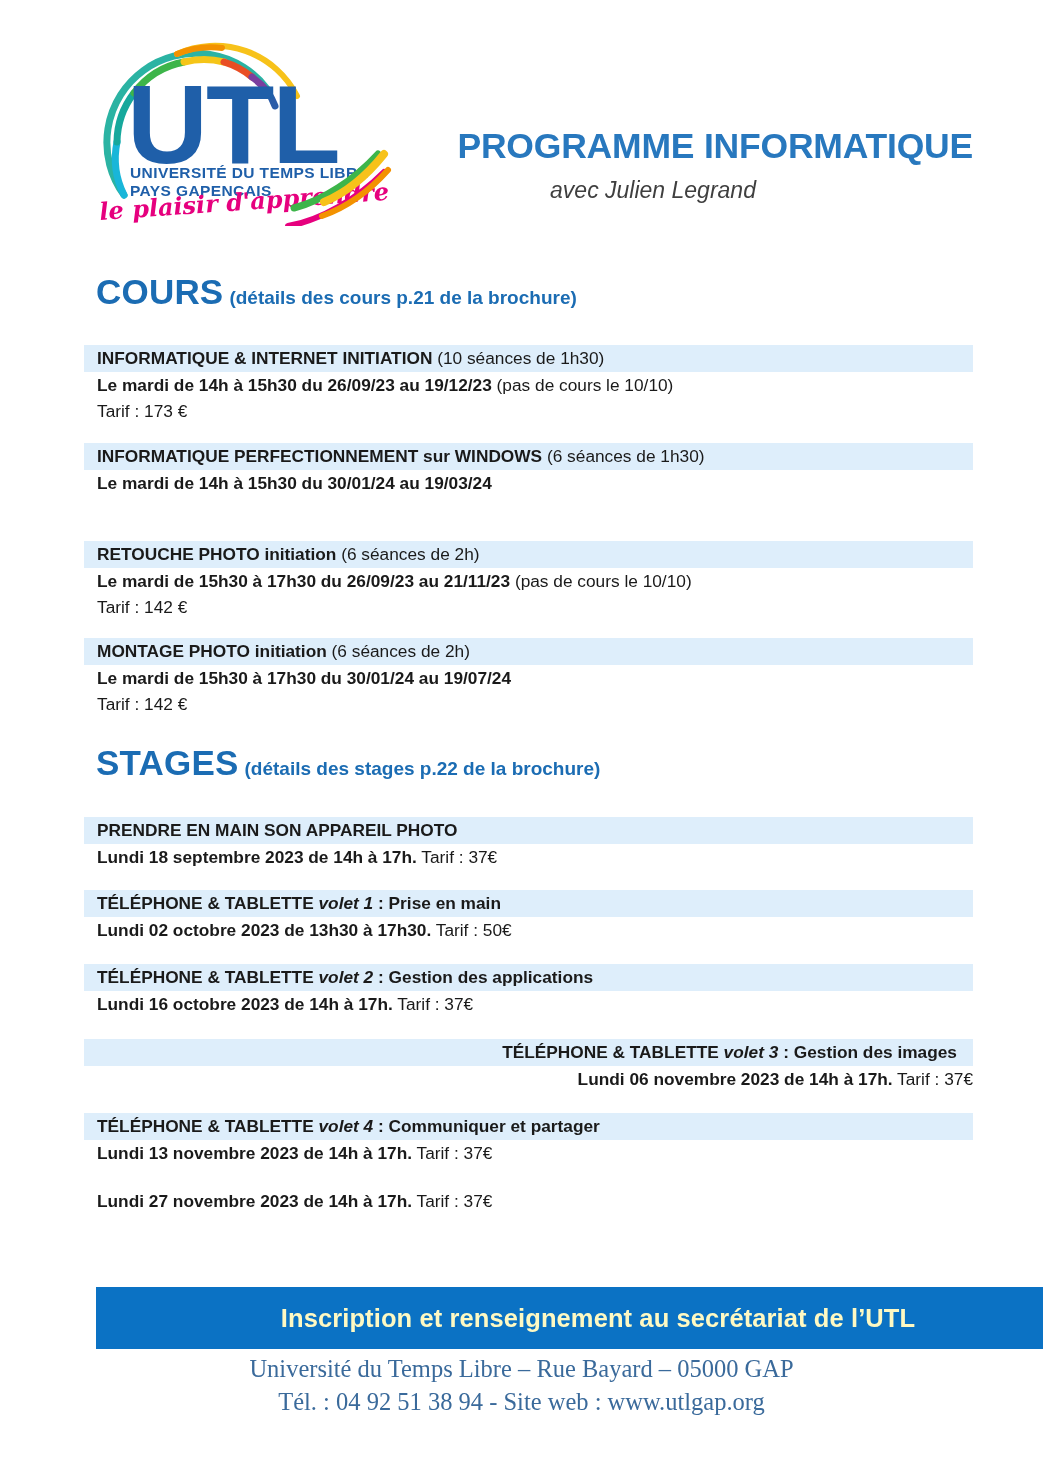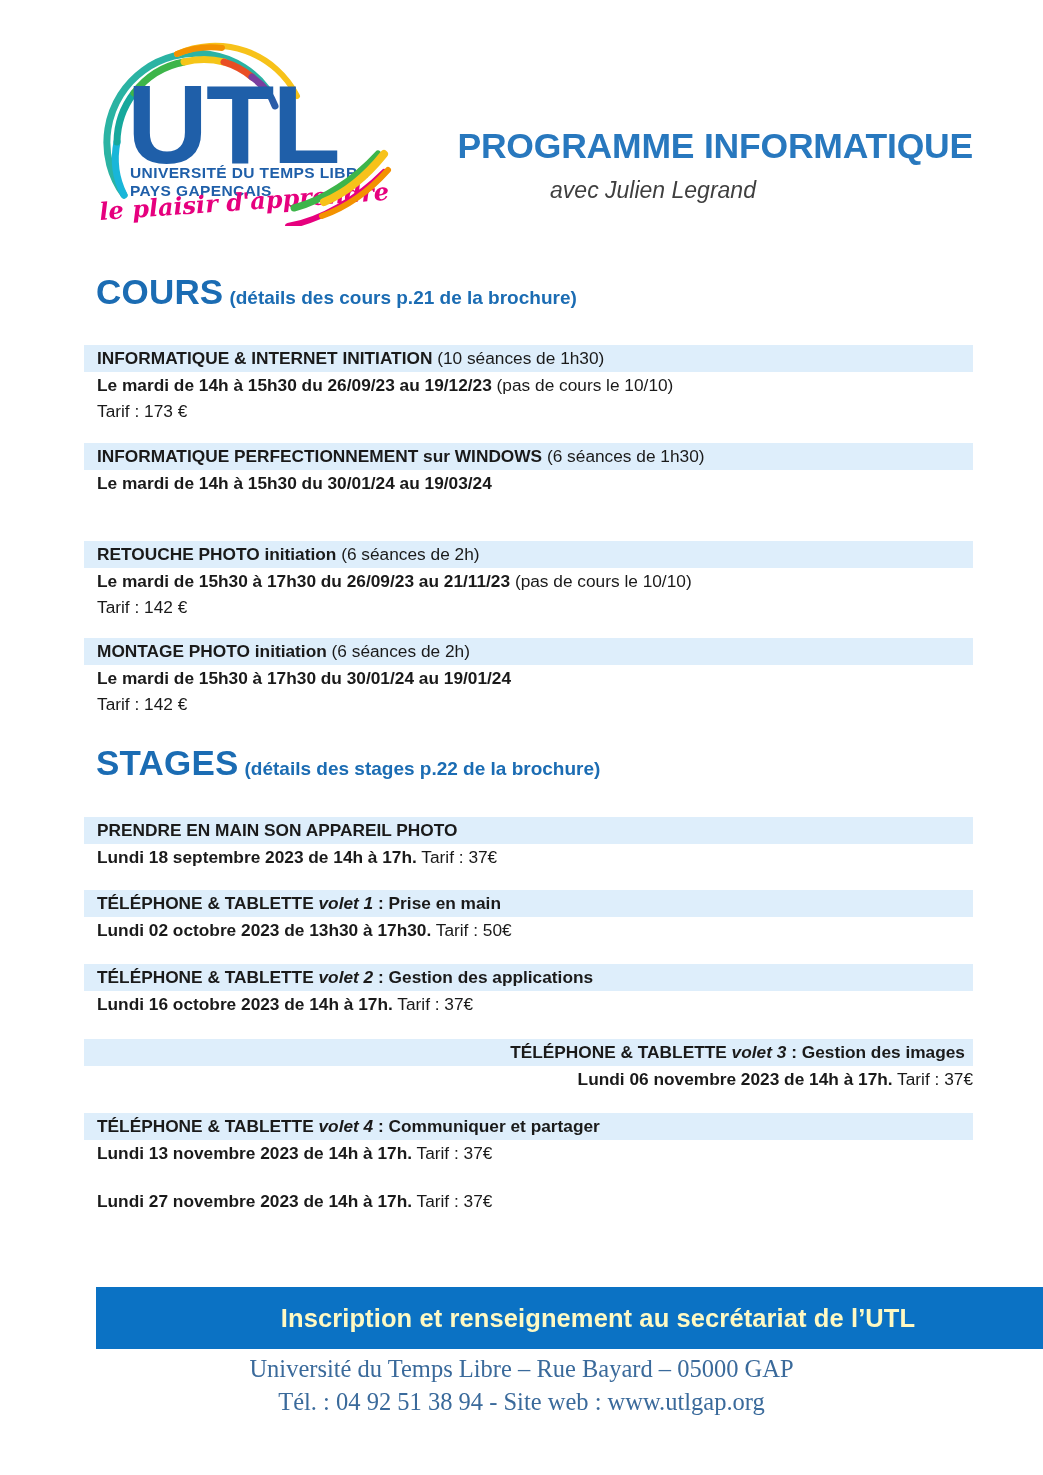--- a/index.html
+++ b/index.html
@@ -78,21 +78,21 @@
   }
 
   
   .entry {
     position: absolute;
     left: 84px;
     width: 889px;
   }
   .entry .band {
     background: #DEEEFB;
-    padding: 2px 8px 3px 13px;
+    padding: 2px 16px 3px 13px;
     font-size: 17.3px;
     line-height: 1.28;
     white-space: nowrap;
   }
   .entry .line {
     padding: 2px 0 1px 13px;
     font-size: 17.3px;
     line-height: 1.33;
     white-space: nowrap;
   }
@@ -221,21 +221,21 @@
   <div class="line">
     <span class="n">Tarif : 142 €</span>
   </div>
 </div>
 
 <div class="entry" style="top:638px;">
   <div class="band">
     <span class="b">MONTAGE PHOTO initiation</span><span class="n"> (6 séances de 2h)</span>
   </div>
   <div class="line">
-    <span class="b">Le mardi de 15h30 à 17h30 du 30/01/24 au 19/01/24</span><span class="n"></span>
+    <span class="b">Le mardi de 15h30 à 17h30 du 30/01/24 au 19/07/24</span><span class="n"></span>
   </div>
   <div class="line">
     <span class="n">Tarif : 142 €</span>
   </div>
 </div>
 
 <div class="section-head" style="top:743px;">
   <span class="big">STAGES</span><span class="small">(détails des stages p.22 de la brochure)</span>
 </div>
 

